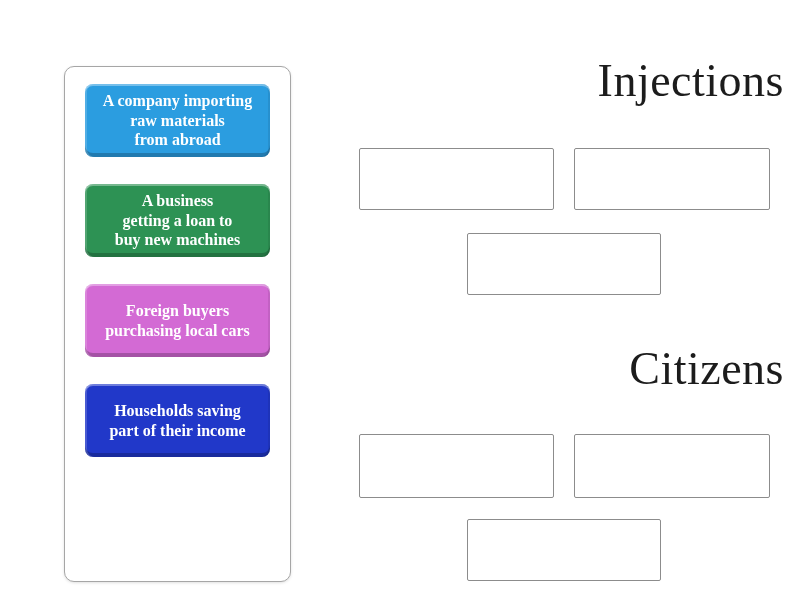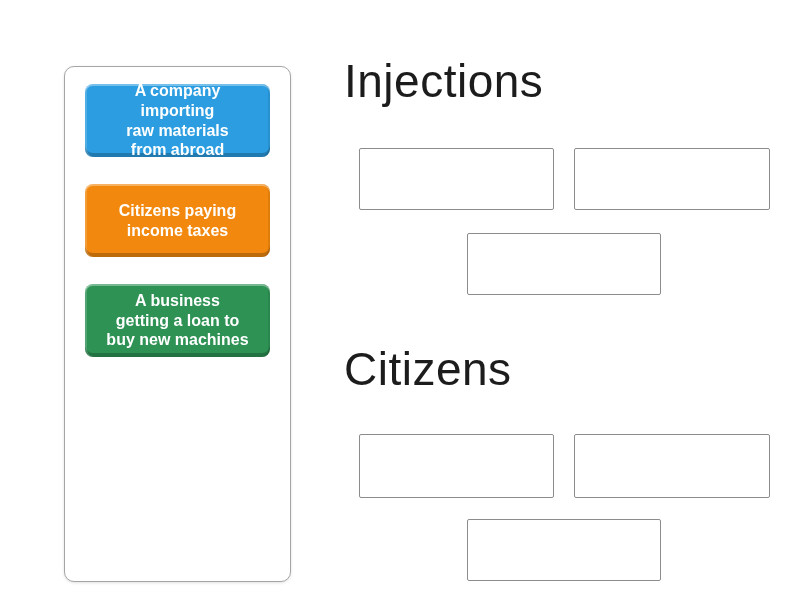--- a/index.html
+++ b/index.html
@@ -1,15 +1,15 @@
 <!DOCTYPE html>
 <html><head>
 <meta charset="utf-8">
 <style>
-  * { margin: 8px; padding: 0; box-sizing: border-box; }
+  * { margin: 8px; padding: 0; box-sizing: border-box; font-family: Liberation Serif, serif; }
   html, body {
     width: 800px; height: 600px;
     background: #ffffff;
     font-family: "Liberation Sans", sans-serif;
     overflow: hidden;
     position: relative;
   }
   
   .bank {
     position: absolute;
@@ -44,21 +44,21 @@
     font-weight: bold;
     line-height: 1.22;
     white-space: pre-line;
     padding: 2px 6px;
   }
   
   .group-title {
     position: absolute;
     left: 320px;
     width: 440px;
-    text-align: left;
+    text-align: right;
     font-size: 46px;
     font-weight: 400;
     color: #1c1c1c;
     letter-spacing: 0.5px;
   }
   #title-injections { top: 30px; }
   #title-leakages   { top: 318px; }
   .slot {
     position: absolute;
     background: #ffffff;
@@ -77,28 +77,32 @@
 </style>
 </head>
 <body>
 
 <div class="bank">
   <div class="card" style="background: rgb(43, 157, 224);">
     <span class="card-label">A company importing
 raw materials
 from abroad</span>
   </div>
-  <div class="card" style="background: rgb(242, 136, 13);">
-    <span class="card-label">Citizens paying
-income taxes</span>
-  </div>
   <div class="card" style="background: rgb(45, 146, 84);">
     <span class="card-label">A business
 getting a loan to
 buy new machines</span>
+  </div>
+  <div class="card" style="background: rgb(211, 106, 212);">
+    <span class="card-label">Foreign buyers
+purchasing local cars</span>
+  </div>
+  <div class="card" style="background: rgb(33, 56, 201);">
+    <span class="card-label">Households saving
+part of their income</span>
   </div>
 </div>
 
 <div class="group-title" id="title-injections">Injections</div>
 <div class="slot" id="slot-inj-1"></div>
 <div class="slot" id="slot-inj-2"></div>
 <div class="slot" id="slot-inj-3"></div>
 
 <div class="group-title" id="title-leakages">Citizens</div>
 <div class="slot" id="slot-leak-1"></div>

